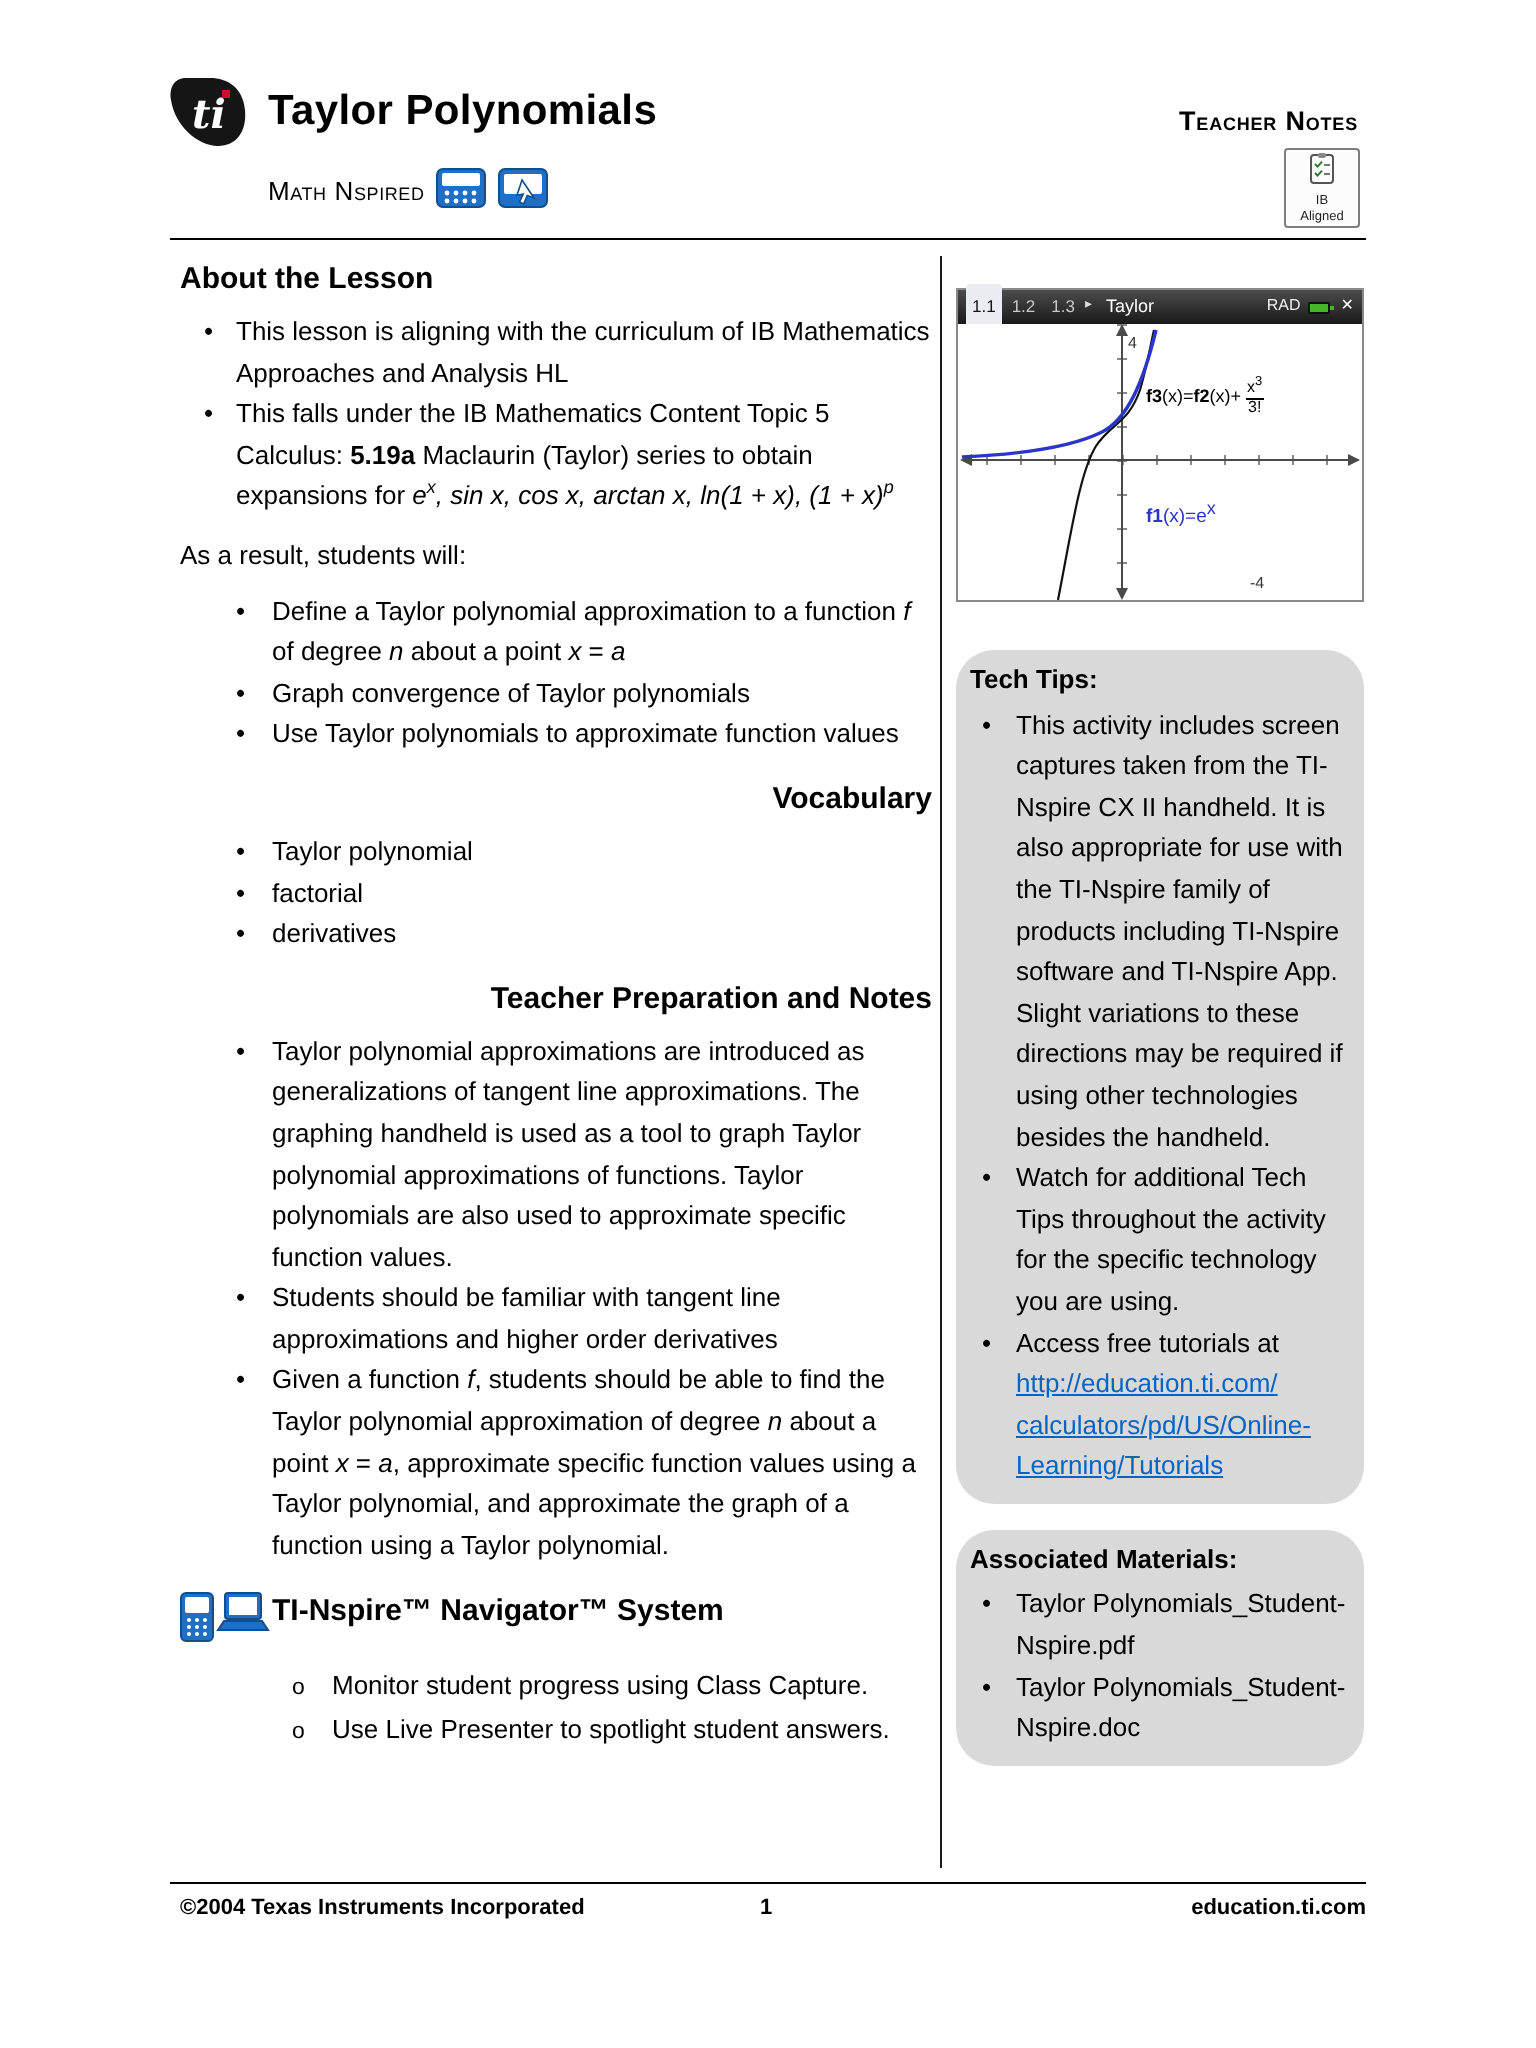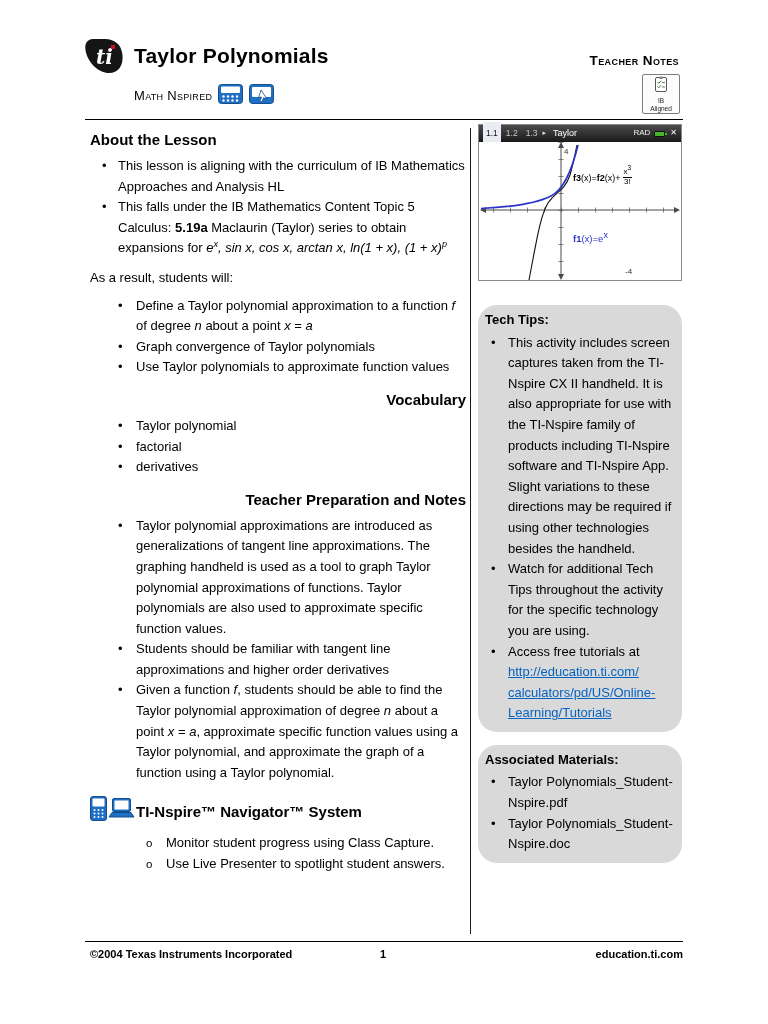--- a/index.html
+++ b/index.html
@@ -35,40 +35,40 @@
   .lvl3 .dot::before{content:"o";font-size:11.5px;}
   .it{font-style:italic;}
   .bd{font-weight:bold;}
   sup{font-size:9px;line-height:0;}
 
   
   .col-left{position:absolute;left:90px;top:130px;width:376px;line-height:20.6px;}
   .h2{font-size:15px;font-weight:bold;line-height:19px;margin:0 0 7px 0;}
   .mt1{margin-top:12px;text-align:right;}
   .results-intro{margin:9px 0 7px 0;}
-  .nav-heading{display:flex;align-items:center;gap:1px;margin:13px 0 5px 0;}
+  .nav-heading{display:flex;gap:1px;margin:13px 0 5px 0;}
   .nav-heading .h2t{font-size:15px;font-weight:bold;}
 
   
-  .col-right{position:absolute;left:478px;top:124px;width:236px;line-height:20.6px;}
+  .col-right{position:absolute;left:478px;top:144px;width:236px;line-height:20.6px;}
 
   
   .calc{width:204px;border:1px solid #8a8a8a;background:#fff;}
   .calc-top{height:17px;background:linear-gradient(#4c4c4c,#191919);display:flex;align-items:center;
             padding:0 4px;gap:2px;font-size:8.5px;color:#c9c9c9;}
   .calc-top .tab{padding:1px 3px;border-radius:2px;}
   .calc-top .tab.active{background:#e9edf3;color:#111;}
   .calc-top .arrow{font-size:7px;color:#ddd;}
   .calc-top .doc{color:#fff;font-size:9px;margin-left:5px;}
   .calc-top .rad{margin-left:auto;font-size:8px;color:#f0f0f0;}
   .batt{width:11px;height:6px;background:#46b629;border:1px solid #111;border-radius:1px;position:relative;margin-left:2px;}
   .batt::after{content:"";position:absolute;right:-3px;top:1px;width:2px;height:2px;background:#46b629;}
   .calc-top .close{color:#fff;font-size:8px;margin-left:3px;}
   .calc-graph{position:relative;height:138px;background:#fff;}
-  .f3label{position:absolute;left:94px;top:26px;font-size:9px;display:flex;align-items:flex-start;white-space:nowrap;}
+  .f3label{position:absolute;left:94px;top:26px;font-size:9px;display:flex;align-items:flex-end;white-space:nowrap;}
   .f3label sup{font-size:6.5px;}
   .frac{display:inline-flex;flex-direction:column;align-items:center;font-size:8px;line-height:1.1;margin-left:2px;}
   .frac .num{border-bottom:1px solid #000;padding:0 1px;}
   .f1label{position:absolute;left:94px;top:87px;font-size:9.5px;color:#2b35c8;white-space:nowrap;}
 
   
   .graybox{background:#d9d9d9;padding:5px 7px 8px 7px;width:204px;border-radius:19px;}
   .tech{margin-top:24px;}
   .mats{margin-top:13px;}
   .box-h{font-weight:bold;margin-bottom:2px;}

